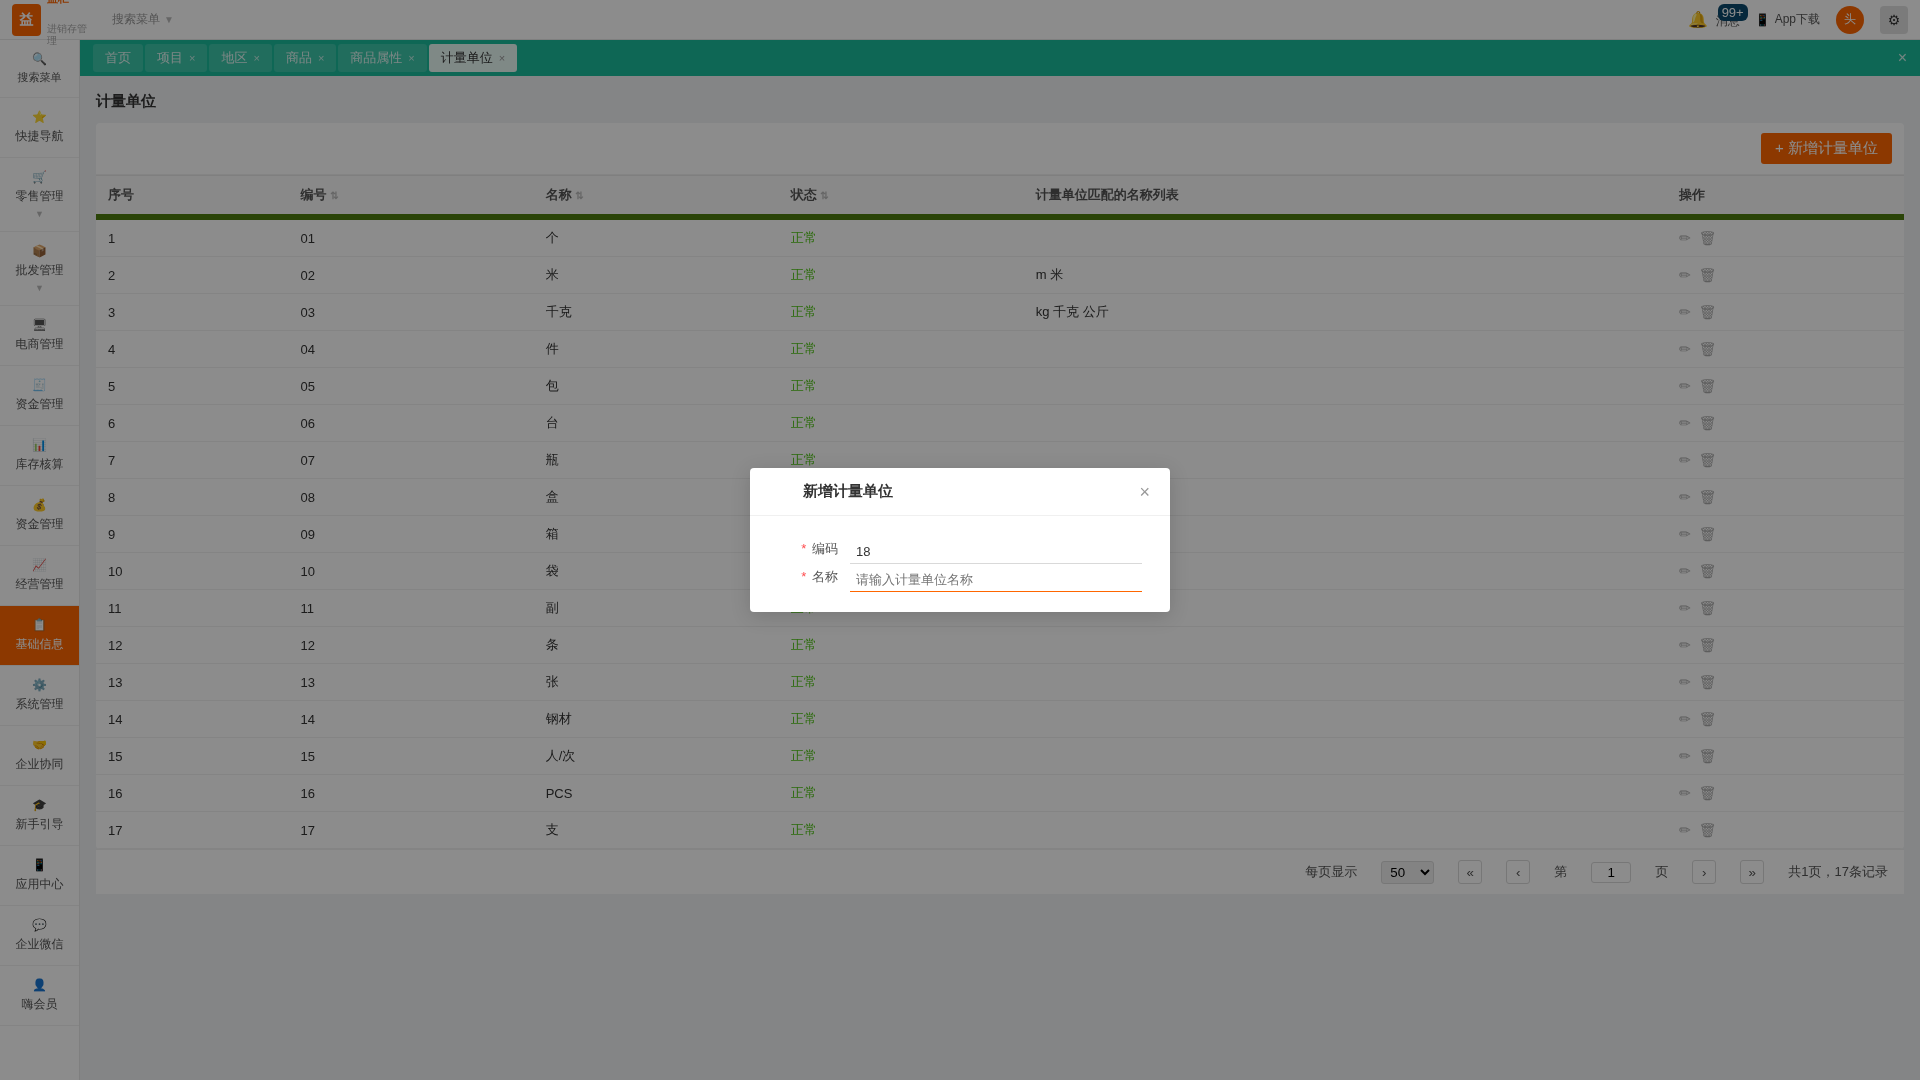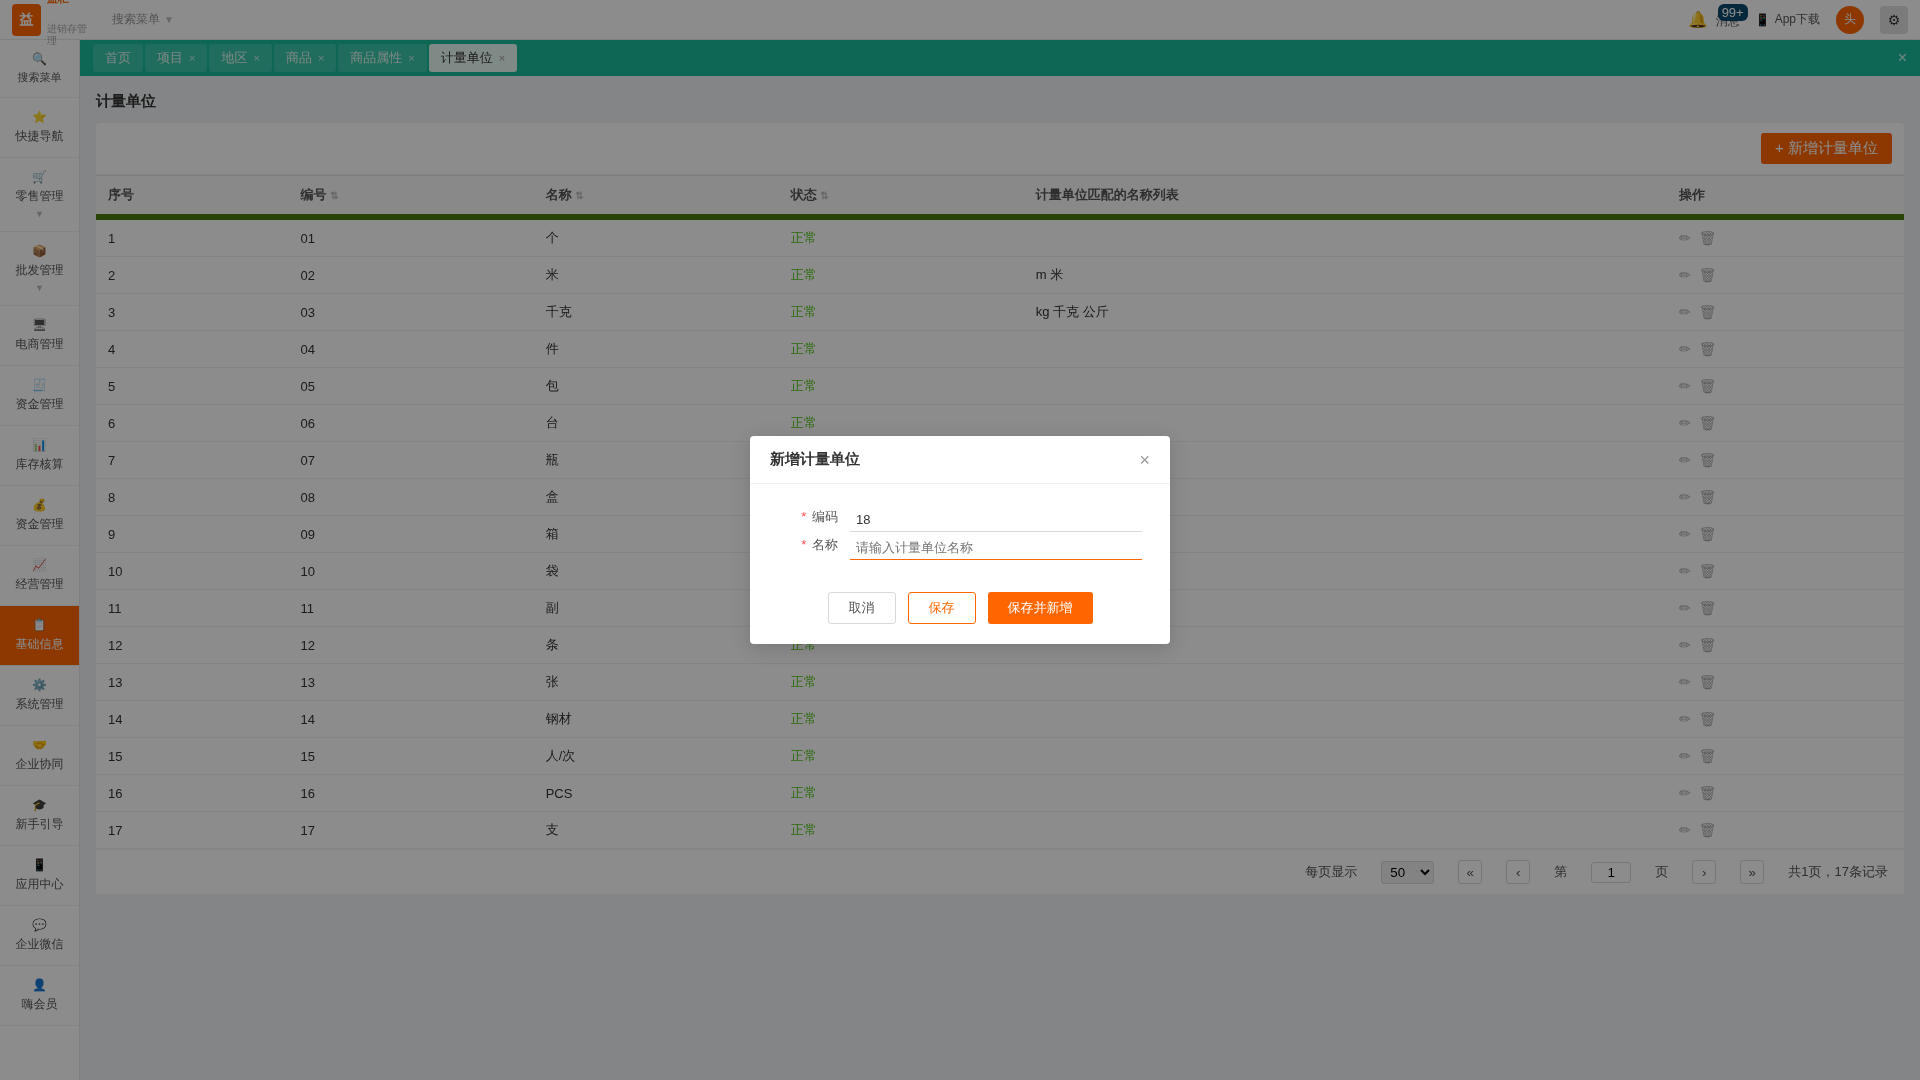--- a/index.html
+++ b/index.html
@@ -52,21 +52,21 @@
     .pagination select { border: 1px solid #d9d9d9; border-radius: 3px; padding: 2px 4px; }
     .pagination-btn { width: 24px; height: 24px; display: flex; align-items: center; justify-content: center; border: 1px solid #d9d9d9; border-radius: 3px; cursor: pointer; background: #fff; color: #555; }
     .pagination-input { width: 40px; border: 1px solid #d9d9d9; border-radius: 3px; text-align: center; padding: 2px 4px; }
 
     
     .overlay { position: fixed; top: 0; left: 0; right: 0; bottom: 0; background: rgba(0,0,0,0.45); z-index: 200; display: flex; align-items: center; justify-content: center; }
 
     
     .modal { background: #fff; border-radius: 4px; width: 420px; box-shadow: 0 4px 20px rgba(0,0,0,0.15); }
     .modal-header { display: flex; align-items: center; justify-content: space-between; padding: 14px 20px; border-bottom: 1px solid #f0f0f0; }
-    .modal-title { font-size: 15px; font-weight: bold; color: #333; }
+    .modal-title { font-size: 15px; font-weight: bold; color: #333; margin-left: 33px; }
     .modal-close { cursor: pointer; color: #999; font-size: 18px; line-height: 1; }
     .modal-body { padding: 24px 28px 16px; }
     .form-row { display: flex; align-items: flex-start; margin-bottom: 4px; }
     .form-label { width: 60px; text-align: right; margin-right: 12px; font-size: 13px; color: #555; }
     .form-label .required { color: #ff4d4f; margin-right: 2px; }
     .form-input { flex: 1; border: none; border-bottom: 1px solid #d9d9d9; padding: 4px 6px; font-size: 13px; outline: none; color: #333; }
     .form-input.active-focus { border-bottom-color: #ff6600; }
     .modal-footer { display: flex; justify-content: center; gap: 12px; padding: 12px 20px 20px; }
     .btn-cancel { padding: 6px 20px; border: 1px solid #d9d9d9; background: #fff; border-radius: 3px; cursor: pointer; font-size: 13px; color: #555; }
     .btn-save { padding: 6px 20px; border: 1px solid #ff6600; background: #fff; border-radius: 3px; cursor: pointer; font-size: 13px; color: #ff6600; }
@@ -481,19 +481,14 @@
         <input class="form-input" type="text" value="18" style="">
       </div>
       <div class="form-row">
         <div class="form-label">
           <span class="required">*</span>
           <span>名称</span>
         </div>
         <input class="form-input active-focus" type="text" placeholder="请输入计量单位名称" style="">
       </div>
     </div>
-    <div class="modal-footer">
-      <button class="btn-cancel">取消</button>
-      <button class="btn-save">保存</button>
-      <button class="btn-save-new">保存并新增</button>
-    </div>
   </div>
 </div>
 
 </body></html>

